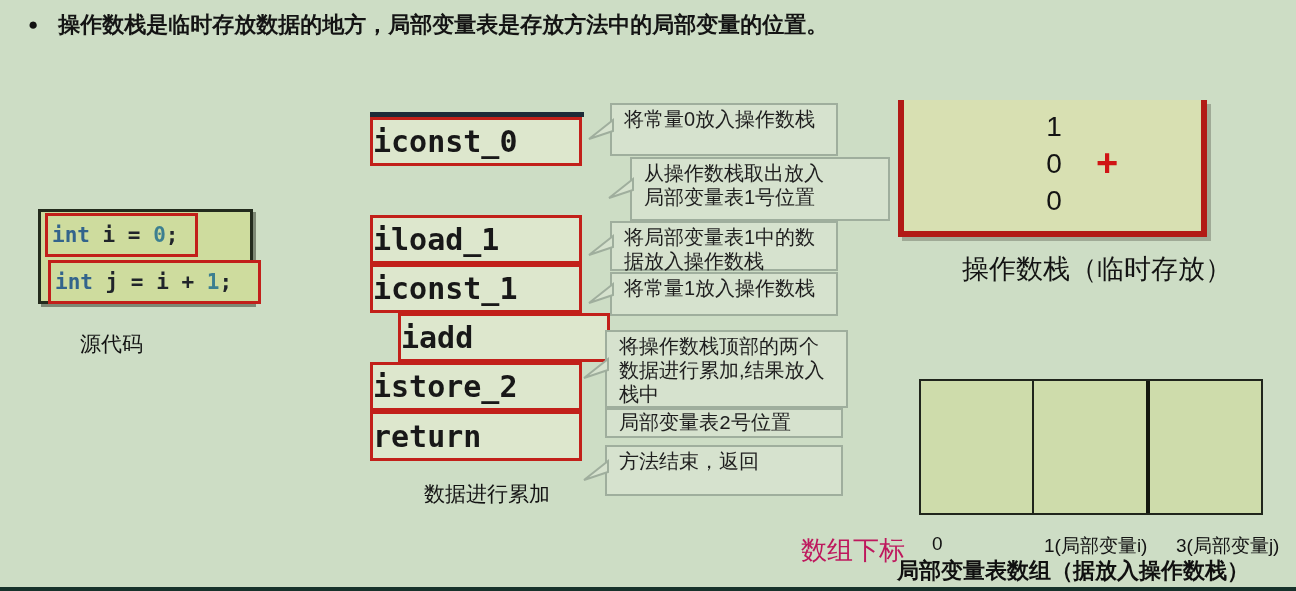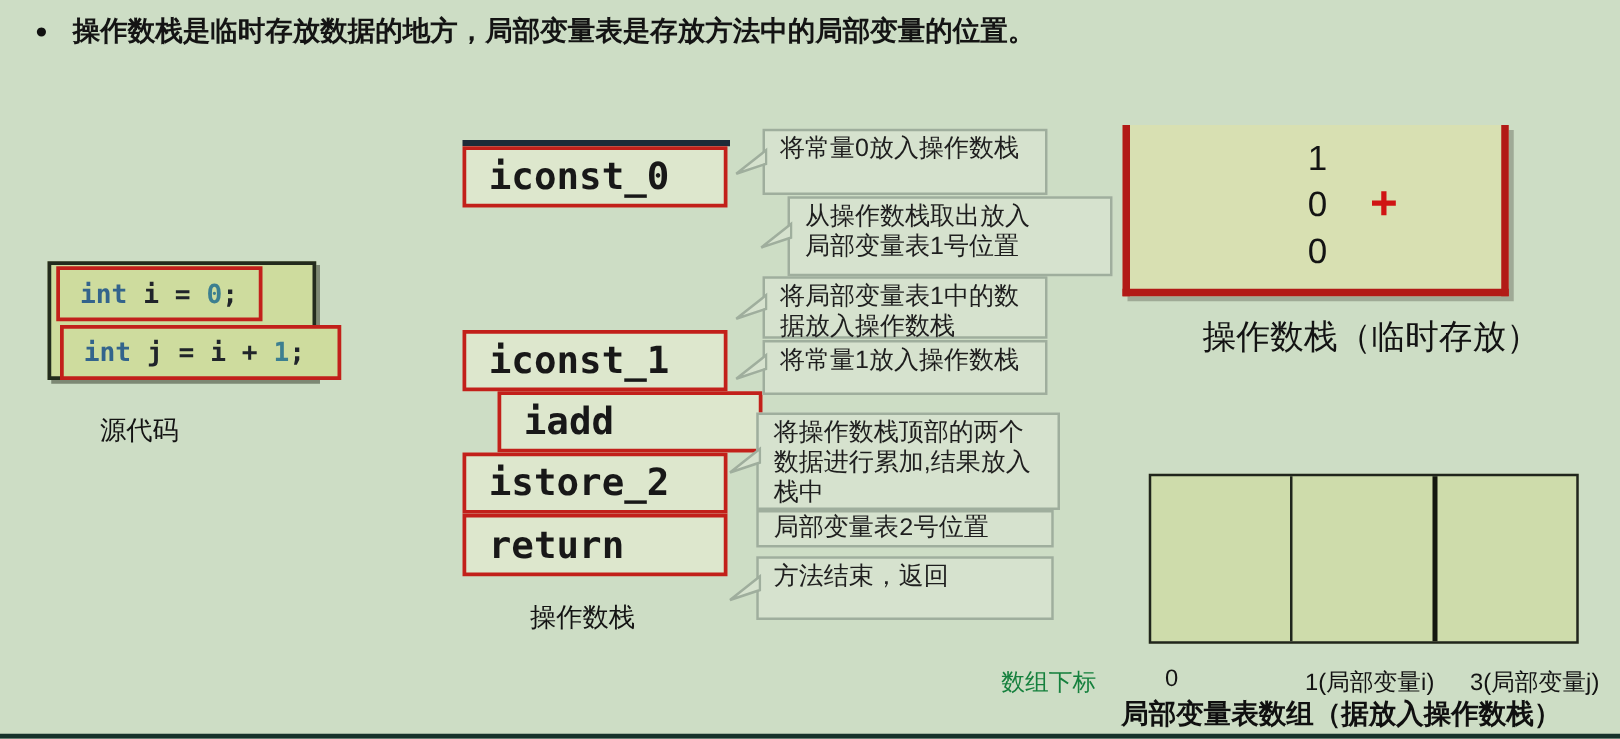--- a/index.html
+++ b/index.html
@@ -11,34 +11,34 @@
   }
   
   .bullet-row{position:absolute;left:28px;top:10px;display:flex;align-items:flex-start;}
   .bullet-dot{font-size:17px;line-height:30px;margin-right:20px;color:#111;}
   .bullet-text{font-size:22px;font-weight:700;line-height:30px;color:#141414;}
 
   
   .src-box{position:absolute;left:38px;top:209px;width:209px;height:89px;
     background:#cedc9e;border:3px solid #232b1d;box-shadow:3px 3px 0 rgba(60,66,50,.55);}
   .src-line{position:absolute;height:38px;border:3px solid #c2201a;background:#cedc9e;
-    display:flex;align-items:center;padding-left:16px;
+    display:flex;align-items:center;padding-left:4px;
     font-family:"DejaVu Sans Mono",monospace;font-size:21px;font-weight:600;color:#20242a;}
   .src-line1{left:45px;top:213px;width:143px;}
   .src-line2{left:48px;top:260px;width:203px;}
   .tok-kw{color:#33648c;}
   .tok-num{color:#3c7f90;}
   .tok-plain{color:#20242a;white-space:pre;}
   .src-label{position:absolute;left:80px;top:330px;font-size:21px;color:#131313;}
 
   
   .stack-topbar{position:absolute;left:370px;top:112px;width:214px;height:5px;background:#1e2b38;}
   .instr{position:absolute;left:370px;width:212px;height:49px;box-sizing:border-box;
     background:#dde7cd;border:3px solid #c2201a;
-    display:flex;align-items:center;padding-left:18px;
+    display:flex;align-items:center;
     font-family:"DejaVu Sans Mono",monospace;font-size:30px;font-weight:700;color:#181818;}
   .i0{top:117px;} .i1{top:166px;} .i2{top:215px;} .i3{top:264px;}
   .i4{top:313px;margin-left:28px;} .i5{top:362px;} .i6{top:411px;height:50px;}
   .bytecode-label{position:absolute;left:424px;top:480px;font-size:21px;color:#131313;}
 
   
   .bubble{position:absolute;box-sizing:border-box;background:#d6e2ce;border:2px solid #9fae9d;
     display:flex;align-items:flex-start;padding:2px 12px;}
   .bubble span{font-size:20px;line-height:24px;color:#1e1e1e;white-space:pre-line;}
   .b0{left:610px;top:103px;width:228px;height:53px;}
@@ -59,21 +59,21 @@
     font-size:28px;line-height:37px;color:#131313;}
   .op-plus{position:absolute;left:192px;top:42px;font-size:38px;font-weight:700;color:#d01414;}
   .op-label{position:absolute;left:938px;top:251px;font-size:27px;color:#131313;margin-left:24px;}
 
   
   .lvt{position:absolute;left:919px;top:379px;width:344px;height:136px;box-sizing:border-box;
     background:#cedcab;border:2px solid #20251c;display:flex;}
   .lvt-cell{flex:1;}
   .lvt-cell.d1{border-left:2px solid #20251c;}
   .lvt-cell.d2{border-left:4px solid #14170f;}
-  .idx-label{position:absolute;left:801px;top:533px;font-size:19px;color:#15803d;}
+  .idx-label{position:absolute;left:801px;top:533px;font-size:26px;color:#be185d;}
   .idx-0{position:absolute;left:932px;top:533px;font-size:19px;color:#131313;}
   .idx-1{position:absolute;left:1044px;top:533px;font-size:19px;color:#131313;}
   .idx-2{position:absolute;left:1176px;top:533px;font-size:19px;color:#131313;}
   .lvt-caption{position:absolute;left:897px;top:556px;font-size:22px;font-weight:700;color:#101010;}
 
   .bottom-strip{position:absolute;left:0;top:587px;width:1296px;height:4px;background:#17322b;}
 </style>
 </head>
 <body>
 
@@ -96,33 +96,36 @@
       <span class="tok-plain"> j = i + </span>
       <span class="tok-num">1</span>
       <span class="tok-plain">;</span>
   </div>
   <div class="src-label">源代码</div>
 
   <div class="stack-topbar"></div>
   <div class="instr i0">
       <span>iconst_0</span>
     </div>
+  <div class="instr i2">
+      <span>iload_1</span>
+    </div>
   <div class="instr i3">
       <span>iconst_1</span>
     </div>
   <div class="instr i4">
       <span>iadd</span>
     </div>
   <div class="instr i5">
       <span>istore_2</span>
     </div>
   <div class="instr i6">
       <span>return</span>
     </div>
-  <div class="bytecode-label">操作数栈</div>
+  <div class="bytecode-label">数据进行累加</div>
 
   <div class="bubble b0">
     <svg class="tail" width="26" height="26">
         <polygon points="25,3 1,22 25,14" fill="#d6e2ce" stroke="#9fae9d" stroke-width="2"></polygon>
       </svg>
     <span>将常量0放入操作数栈</span>
   </div>
   <div class="bubble b1">
     <svg class="tail" width="26" height="26">
         <polygon points="25,3 1,22 25,14" fill="#d6e2ce" stroke="#9fae9d" stroke-width="2"></polygon>

